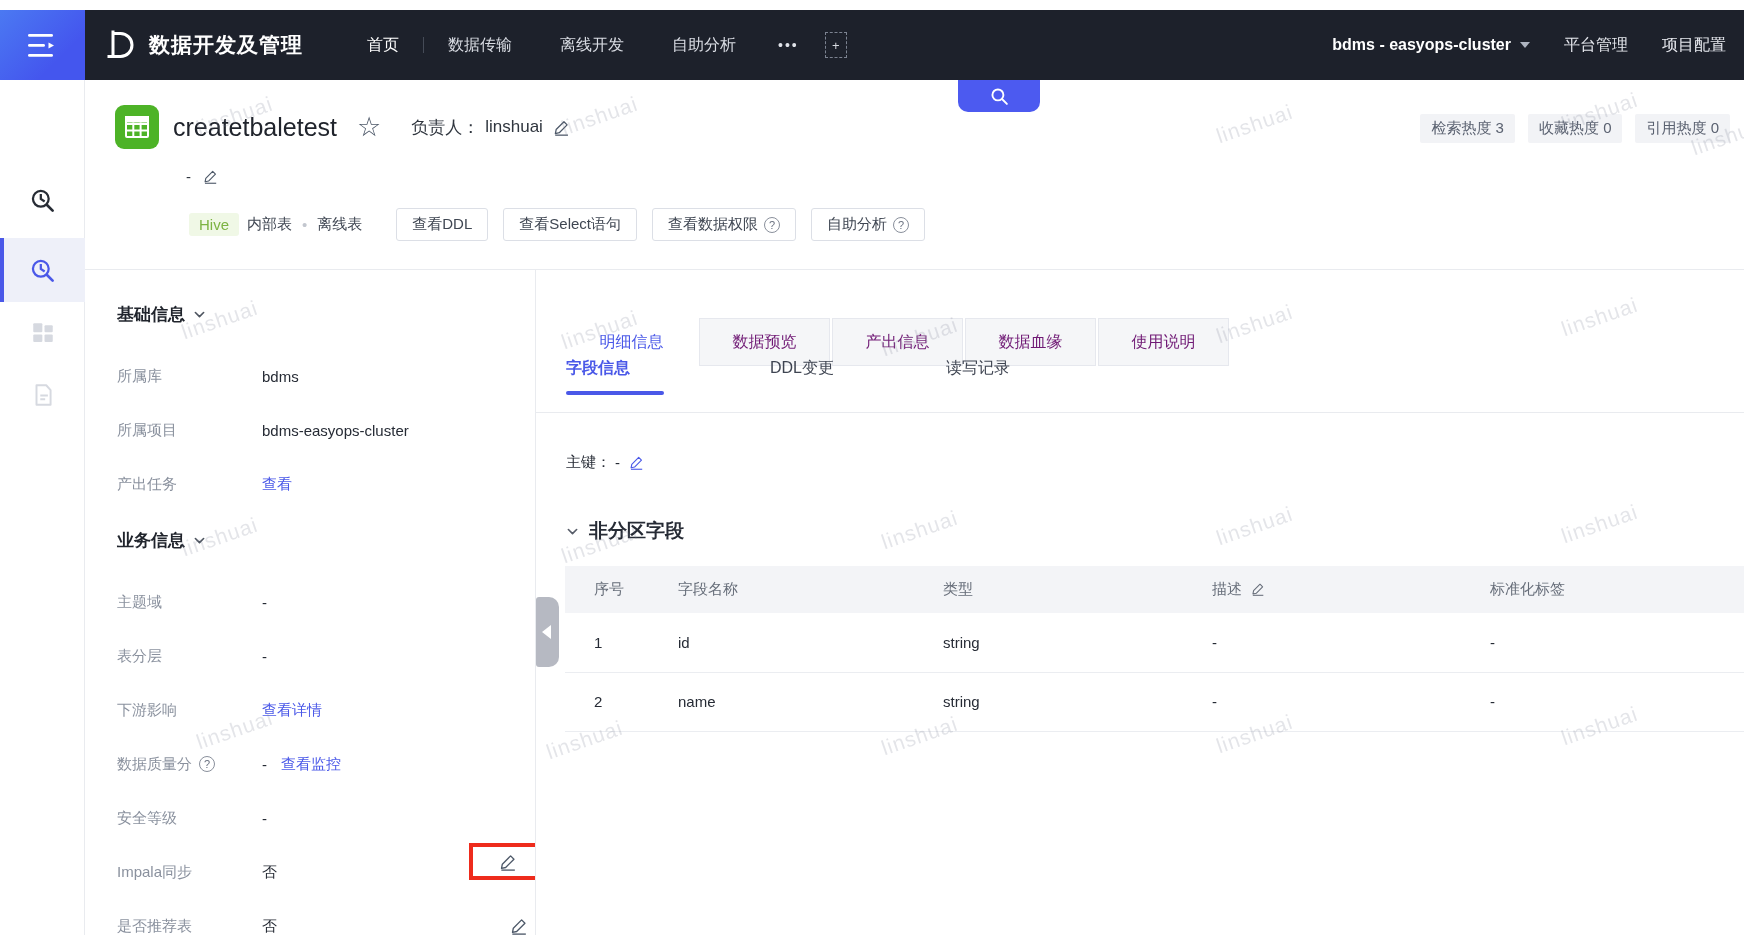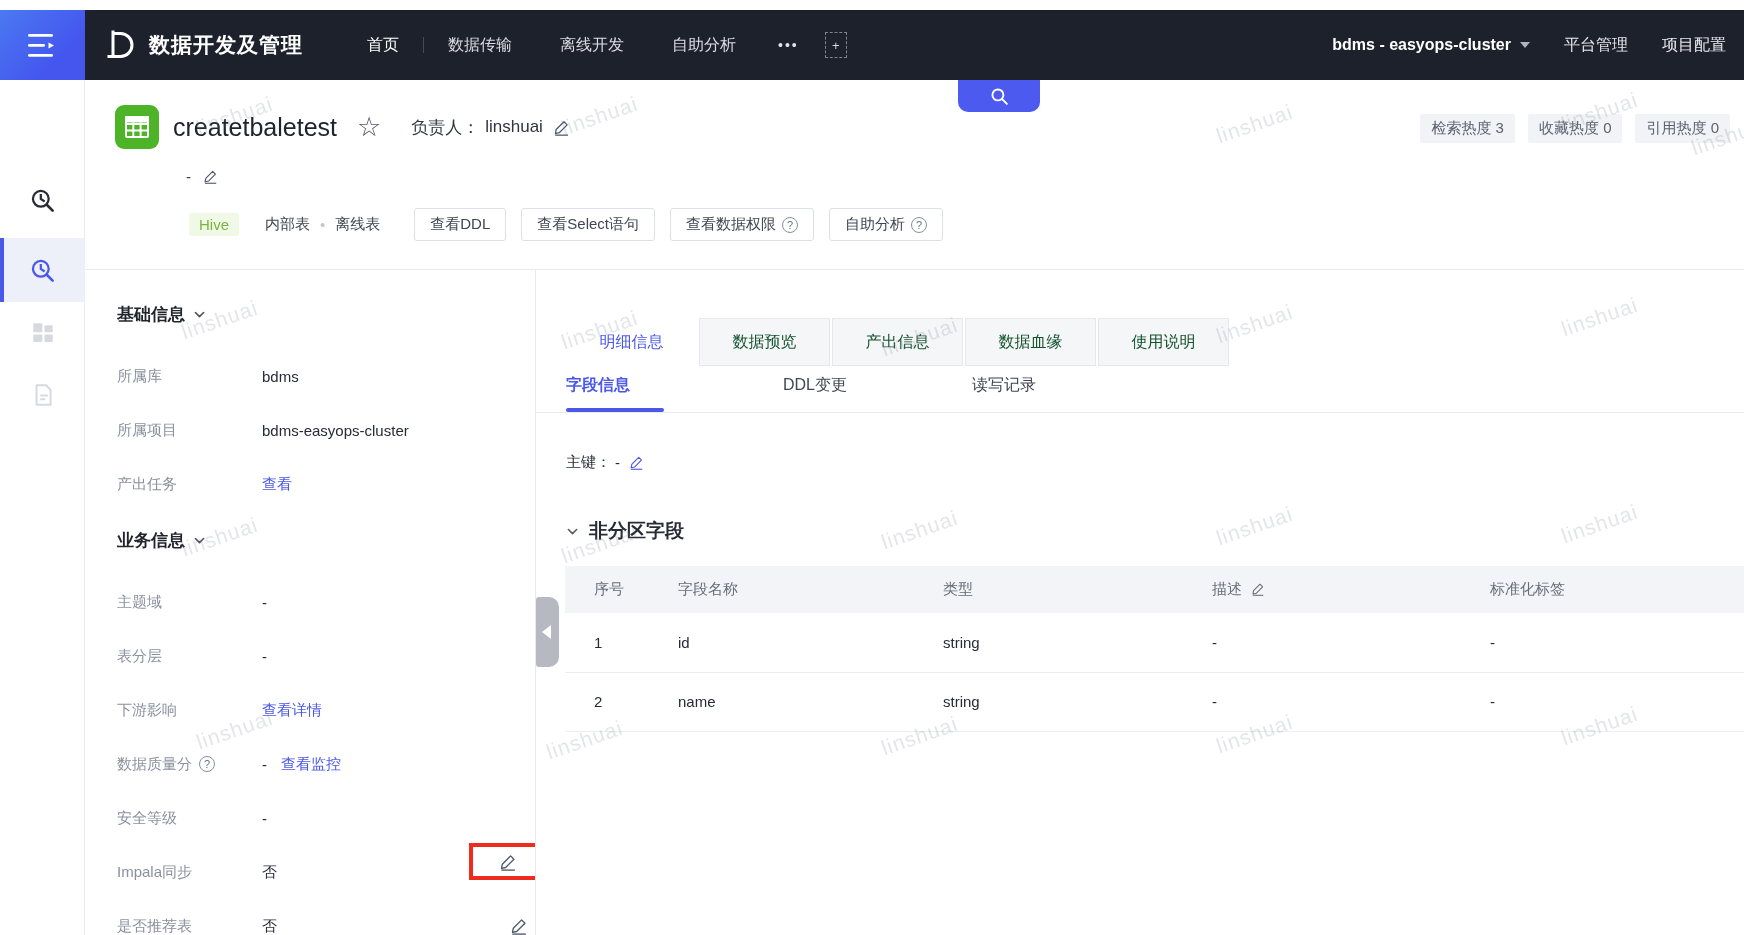--- a/index.html
+++ b/index.html
@@ -49,21 +49,21 @@
   .title-row { position:absolute; left:30px; top:25px; display:flex; align-items:center; }
   .page-title { margin-left:14px; font-size:25px; font-weight:400; color:#20242c; }
   .star { margin-left:20px; font-size:27px; color:#4e5969; line-height:1; cursor:pointer; }
   .owner { margin-left:30px; font-size:17px; color:#30363f; display:flex; align-items:center; gap:10px; }
   .heat { position:absolute; right:14px; top:34px; display:flex; gap:13px; }
   .badge { background:#f2f3f6; color:#5a6170; font-size:15px; padding:5px 11px; border-radius:2px; white-space:nowrap; }
   .desc-row { position:absolute; left:101px; top:88px; display:flex; align-items:center; gap:12px;
     font-size:15px; color:#30363f; }
   .tag-row { position:absolute; left:104px; top:128px; display:flex; align-items:center; }
   .hive-tag { background:#f0f8e6; color:#7cb342; font-size:15px; padding:3px 10px; border-radius:3px; }
-  .type-tag { font-size:15px; color:#3f4652; margin-left:26px; }
+  .type-tag { font-size:15px; color:#3f4652; margin-left:8px; }
   .dot-sep { color:#c3c7cf; margin-left:10px; font-size:15px; }
   .dot-sep + .type-tag { margin-left:10px; }
   .action-btn { margin-left:15px; padding:6px 15px; border:1px solid #dcdfe6; border-radius:3px;
     font-size:15px; color:#3f4652; background:#fff; display:flex; align-items:center; gap:6px;
     cursor:pointer; font-family:inherit; white-space:nowrap; }
   .action-btn.first { margin-left:34px; }
   .help-circle { width:16px; height:16px; border:1px solid #8a909c; border-radius:50%; font-size:11px;
     color:#6b7280; display:inline-flex; align-items:center; justify-content:center; flex:0 0 auto; }
   
   .left-info { position:absolute; left:85px; top:270px; bottom:0; width:451px;
@@ -85,23 +85,23 @@
   
   .collapse-handle { position:absolute; left:536px; top:597px; width:23px; height:70px;
     background:#b6b9c2; border-radius:3px 10px 10px 3px; display:flex; align-items:center;
     justify-content:center; cursor:pointer; z-index:25; }
   .collapse-handle::after { content:""; width:0; height:0; border-top:7px solid transparent;
     border-bottom:7px solid transparent; border-right:9px solid #fff; margin-right:3px; }
   
   .right-content { position:absolute; left:536px; top:270px; right:0; bottom:0; background:#fff; overflow:hidden; }
   .tabs { position:absolute; left:30px; top:32px; display:flex;margin-top:16px; }
   .tab { width:131px; height:48px; display:flex; align-items:center; justify-content:center;
-    font-size:16px; color:#14532d; background:#f5f6f8; border:1px solid #e6e8ee; margin-right:2px; cursor:pointer; }
+    font-size:16px; color:#701a75; background:#f5f6f8; border:1px solid #e6e8ee; margin-right:2px; cursor:pointer; }
   .tab.active { background:#fff; border-color:transparent; color:#4a58e8; }
-  .subtabs { position:absolute; left:30px; top:105px; height:37px; display:flex;gap:13px; }
+  .subtabs { position:absolute; left:30px; top:88px; height:37px; display:flex; }
   .subtab { position:relative; font-size:16px; color:#3f4552; cursor:pointer; height:37px; }
   .subtab.active { color:#4a58e8; font-weight:700; }
   .subtab.active::after { content:""; position:absolute; left:0; bottom:0; width:98px; height:4px;
     background:#4a58e8; border-radius:2px; }
   .subtab + .subtab { margin-left:140px; }
   .subtab + .subtab + .subtab { margin-left:112px; }
   .content-divider { position:absolute; left:0; right:0; top:142px; height:1px; background:#e9ebef; }
   .pk-row { position:absolute; left:30px; top:183px; display:flex; align-items:center; gap:4px;
     font-size:15px; color:#262b35; }
   .pk-pencil { color:#4a58e8; cursor:pointer; display:inline-flex; margin-left:5px; }

